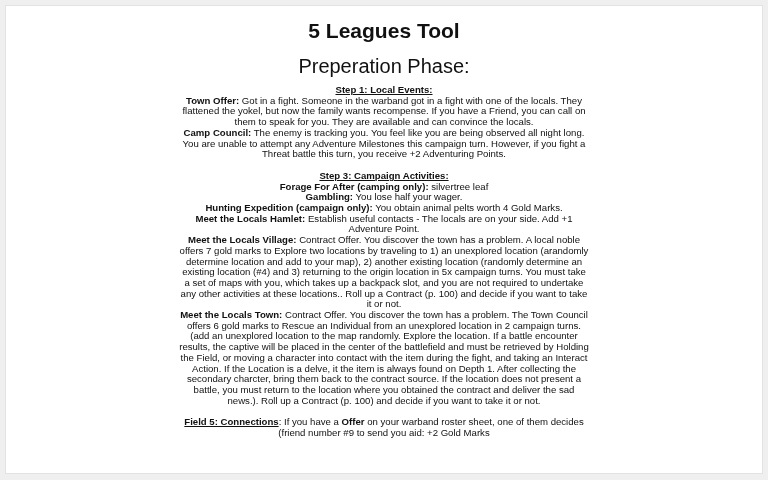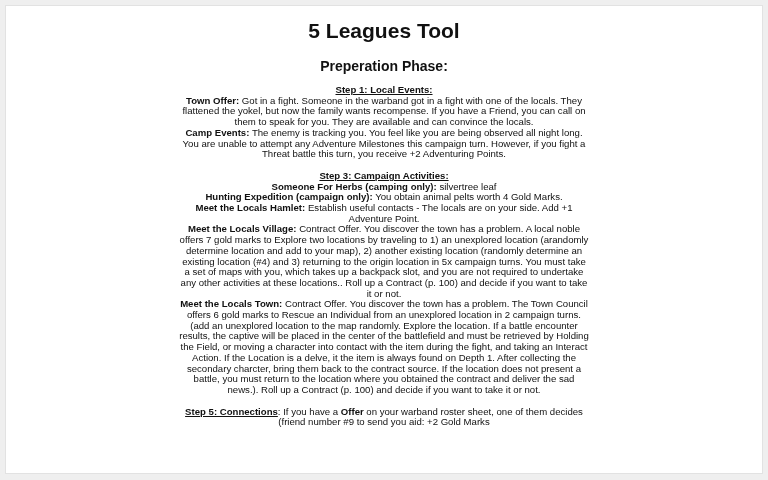--- a/index.html
+++ b/index.html
@@ -28,22 +28,22 @@
       margin: 8px auto;
       text-align: center;
     }
     h1 {
       font-size: 21px;
       font-weight: bold;
       margin: 12px 0 0 0;
       line-height: 26px;
     }
     h2 {
-      font-size: 14px;
-      font-weight: bold;
+      font-size: 20px;
+      font-weight: normal;
       margin: 12px 0 0 0;
       line-height: 20px;
     }
     .section {
       font-size: 9.6px;
       line-height: 10.7px;
       margin-top: 11px;
     }
     .section.first { margin-top: 9px; }
     .step-title {
@@ -57,30 +57,31 @@
 <body>
 
 <div class="card">
   <div class="content">
     <h1>5 Leagues Tool</h1>
     <h2>Preperation Phase:</h2>
 
     <div class="section first">
       <span class="para step-title">Step 1: Local Events:</span>
       <span class="para"><span class="bold">Town Offer:</span><span> Got in a fight. Someone in the warband got in a fight with one of the locals. They flattened the yokel, but now the family wants recompense. If you have a Friend, you can call on them to speak for you. They are available and can convince the locals.</span></span>
-      <span class="para"><span class="bold">Camp Events:</span><span> The enemy is tracking you. You feel like you are being observed all night long. You are unable to attempt any Adventure Milestones this campaign turn. However, if you fight a Threat battle this turn, you receive +2 Adventuring Points.</span></span>
+      <span class="para"><span class="bold">Camp Council:</span><span> The enemy is tracking you. You feel like you are being observed all night long. You are unable to attempt any Adventure Milestones this campaign turn. However, if you fight a Threat battle this turn, you receive +2 Adventuring Points.</span></span>
     </div>
 
     <div class="section">
       <span class="para step-title">Step 3: Campaign Activities:</span>
-      <span class="para"><span class="bold">Someone For Herbs (camping only):</span><span> silvertree leaf</span></span>
+      <span class="para"><span class="bold">Forage For After (camping only):</span><span> silvertree leaf</span></span>
+      <span class="para"><span class="bold">Gambling:</span><span> You lose half your wager.</span></span>
       <span class="para"><span class="bold">Hunting Expedition (campaign only):</span><span> You obtain animal pelts worth 4 Gold Marks.</span></span>
       <span class="para"><span class="bold">Meet the Locals Hamlet:</span><span> Establish useful contacts - The locals are on your side. Add +1 Adventure Point.</span></span>
       <span class="para"><span class="bold">Meet the Locals Village:</span><span> Contract Offer. You discover the town has a problem. A local noble offers 7 gold marks to Explore two locations by traveling to 1) an unexplored location (arandomly determine location and add to your map), 2) another existing location (randomly determine an existing location (#4) and 3) returning to the origin location in 5x campaign turns. You must take a set of maps with you, which takes up a backpack slot, and you are not required to undertake any other activities at these locations.. Roll up a Contract (p. 100) and decide if you want to take it or not.</span></span>
       <span class="para"><span class="bold">Meet the Locals Town:</span><span> Contract Offer. You discover the town has a problem. The Town Council offers 6 gold marks to Rescue an Individual from an unexplored location in 2 campaign turns. (add an unexplored location to the map randomly. Explore the location. If a battle encounter results, the captive will be placed in the center of the battlefield and must be retrieved by Holding the Field, or moving a character into contact with the item during the fight, and taking an Interact Action. If the Location is a delve, it the item is always found on Depth 1. After collecting the secondary charcter, bring them back to the contract source. If the location does not present a battle, you must return to the location where you obtained the contract and deliver the sad news.). Roll up a Contract (p. 100) and decide if you want to take it or not.</span></span>
     </div>
 
 
     <div class="section">
-      <span class="step-title">Step 5: Connections</span><span>: If you have a </span><span class="bold">Offer</span><span> on your warband roster sheet, one of them decides (friend number #9 to send you aid: +2 Gold Marks</span>
+      <span class="step-title">Field 5: Connections</span><span>: If you have a </span><span class="bold">Offer</span><span> on your warband roster sheet, one of them decides (friend number #9 to send you aid: +2 Gold Marks</span>
     </div>
   </div>
 </div>
 
 </body></html>

